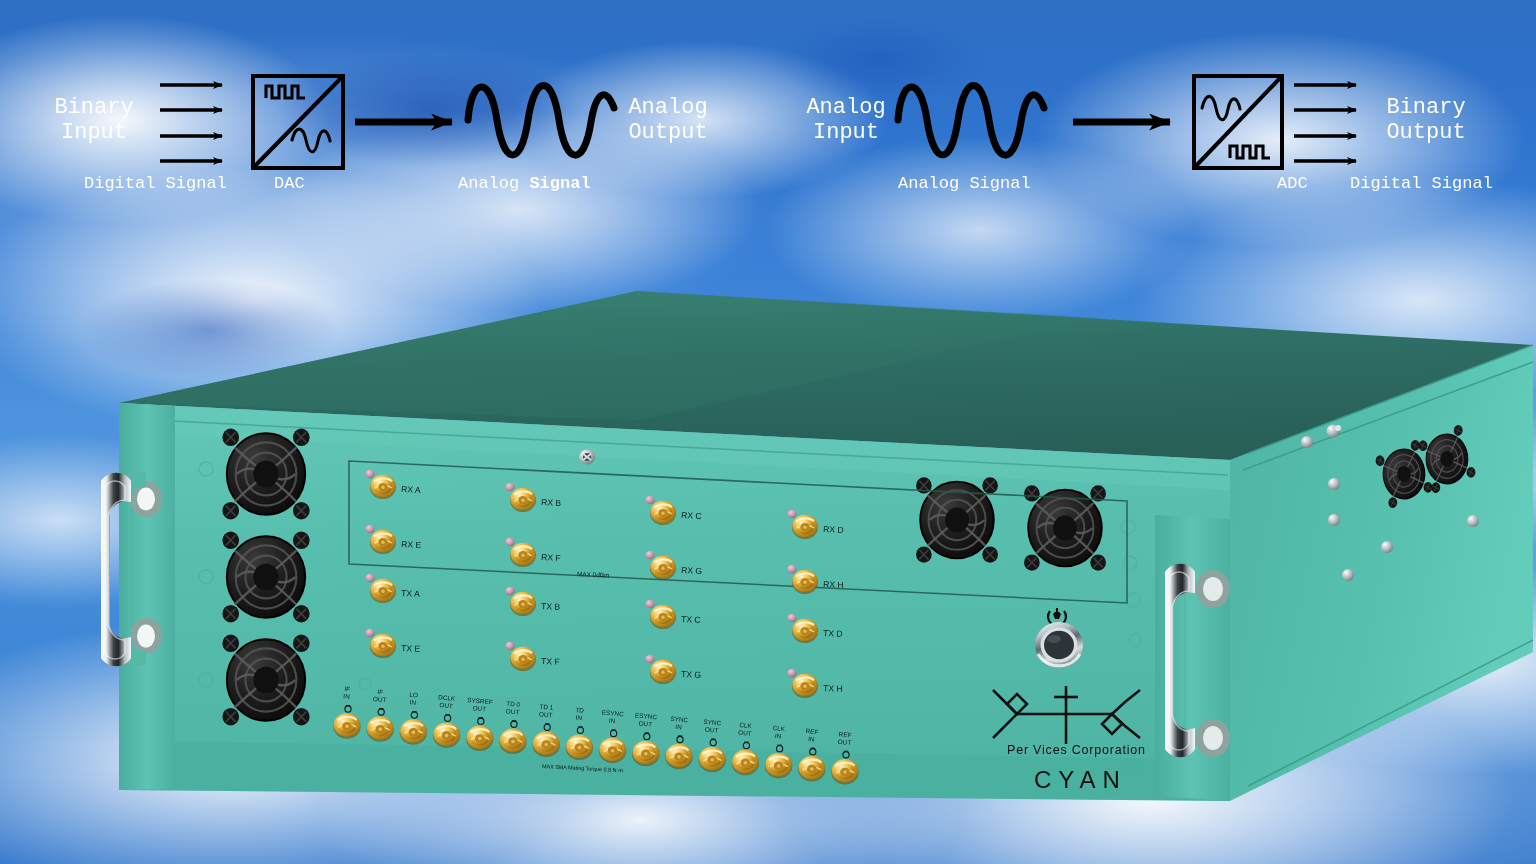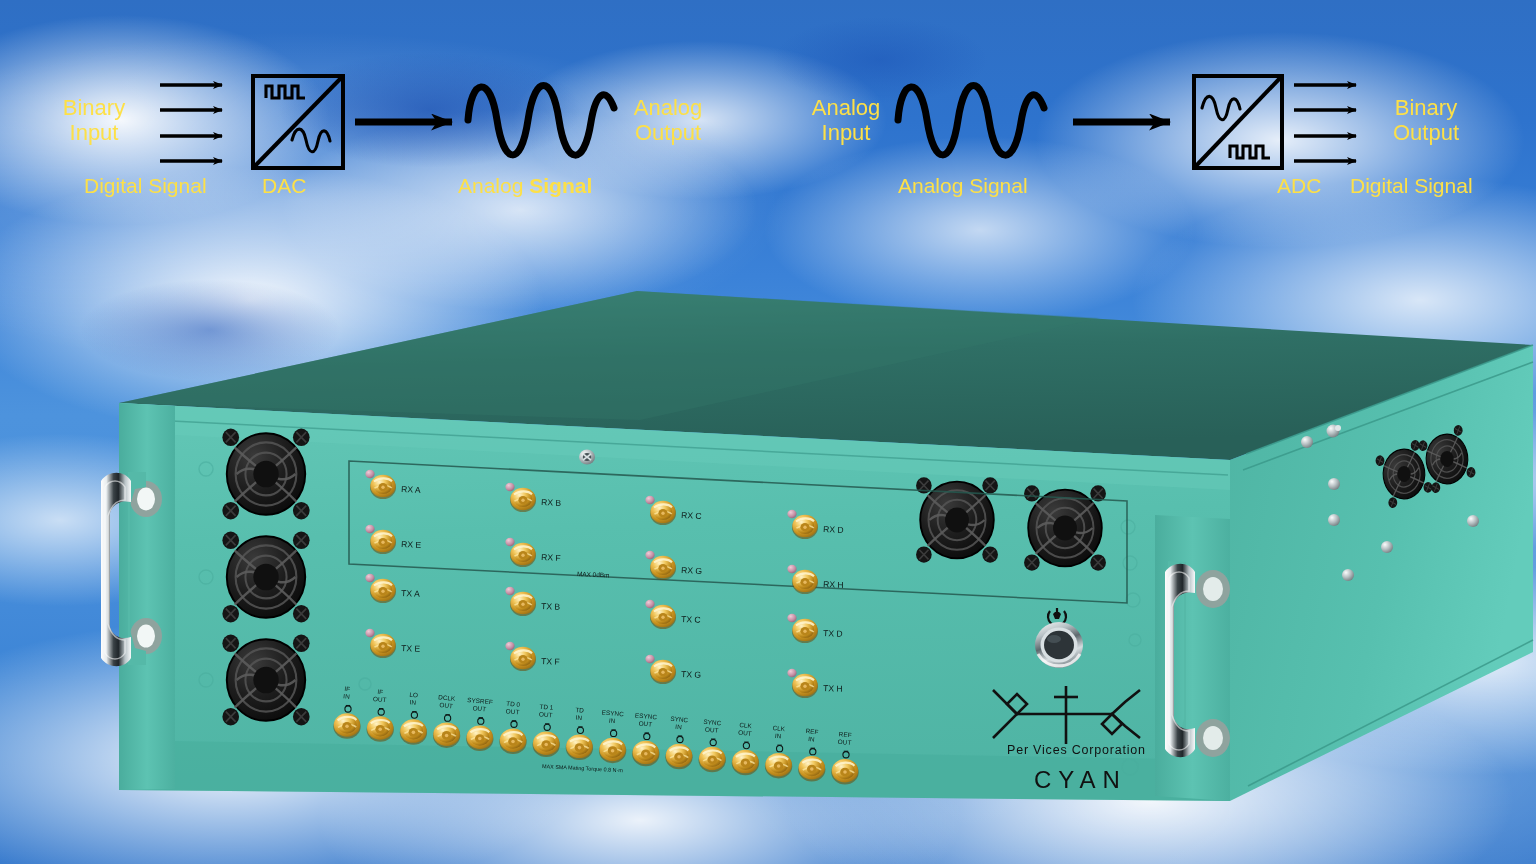--- a/index.html
+++ b/index.html
@@ -36,24 +36,24 @@
   }
   .sky-dark{position:absolute;left:0;top:0;width:1536px;height:864px;
     background:
       radial-gradient(ellipse 210px 80px at 430px 110px, rgba(20,70,170,.55), rgba(20,70,170,0) 72%),
       radial-gradient(ellipse 180px 70px at 210px 330px, rgba(22,76,178,.48), rgba(22,76,178,0) 72%),
       radial-gradient(ellipse 150px 60px at 880px 60px, rgba(22,76,178,.40), rgba(22,76,178,0) 72%),
       radial-gradient(ellipse 200px 80px at 1360px 440px, rgba(22,76,178,.35), rgba(22,76,178,0) 72%);
   }
 
   
-  .dlabel{position:absolute;color:#fde047;font-family:Liberation Sans, sans-serif;
+  .dlabel{position:absolute;color:#ffffff;font-family:Liberation Mono, monospace;
     white-space:nowrap;line-height:1.12;text-align:center;}
   .dlabel.sz22{font-size:22px;}
-  .dlabel.sz21{font-size:21px;}
+  .dlabel.sz21{font-size:17px;}
   .bold{font-weight:bold;}
 
   svg.diag{position:absolute;left:0;top:0;width:1536px;height:260px;overflow:visible;}
 
   
   #device{position:absolute;left:0;top:0;width:1536px;height:864px;}
   svg.dev{position:absolute;left:0;top:0;width:1536px;height:864px;overflow:visible;}
 
   .panel-txt{font-family:"Liberation Sans", sans-serif;fill:#0d1a18;}
   .ptxt-rxtx{font-size:8.6px;}
@@ -125,21 +125,21 @@
       <line x1="1294" y1="136" x2="1356" y2="136" marker-end="url(#ah)"></line>
       <line x1="1294" y1="161" x2="1356" y2="161" marker-end="url(#ah)"></line>
     </g>
   </svg>
 
   <div class="dlabel sz22" style="left:46px;top:96px;width:96px;">
     <div>Binary</div>
     <div>Input</div>
   </div>
   <div class="dlabel sz21" style="left:84px;top:174px;">Digital Signal</div>
-  <div class="dlabel sz21" style="left:262px;top:174px;">DAC</div>
+  <div class="dlabel sz21" style="left:274px;top:174px;">DAC</div>
   <div class="dlabel sz21" style="left:458px;top:174px;">
     <span>Analog</span><span>&nbsp;</span><span class="bold">Signal</span>
   </div>
   <div class="dlabel sz22" style="left:622px;top:96px;width:92px;">
     <div>Analog</div>
     <div>Output</div>
   </div>
 
   <div class="dlabel sz22" style="left:800px;top:96px;width:92px;">
     <div>Analog</div>

